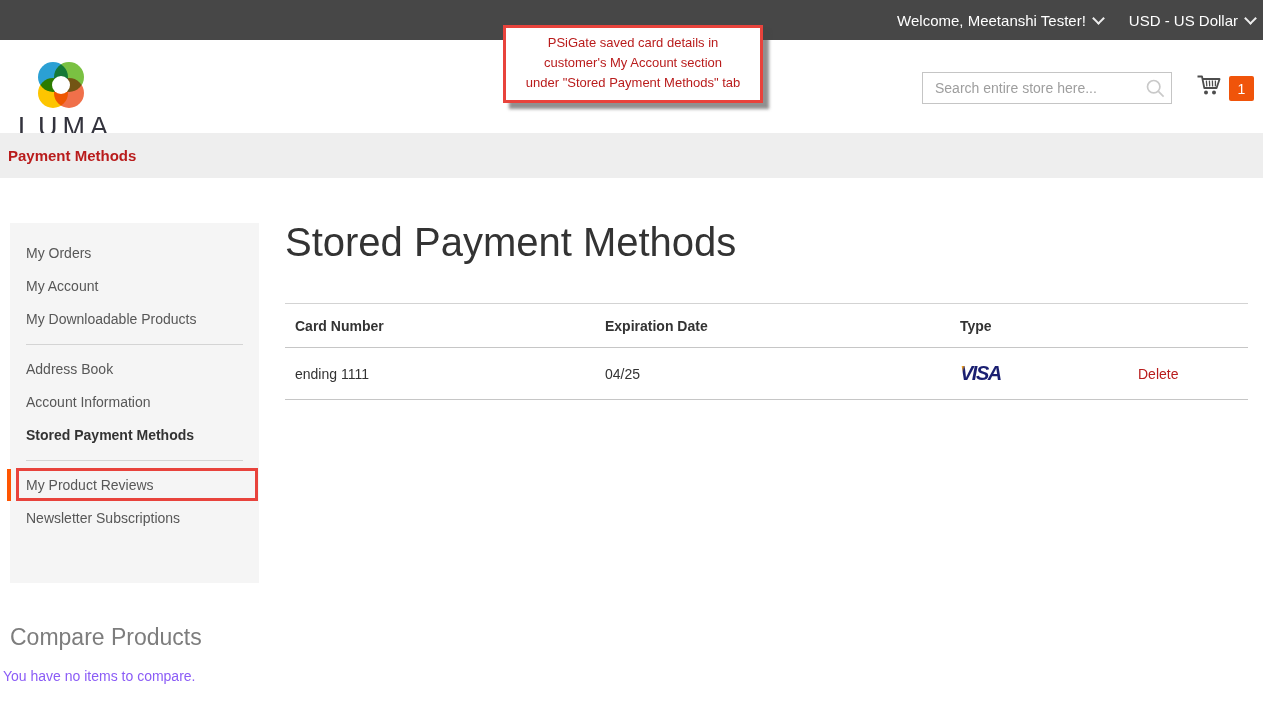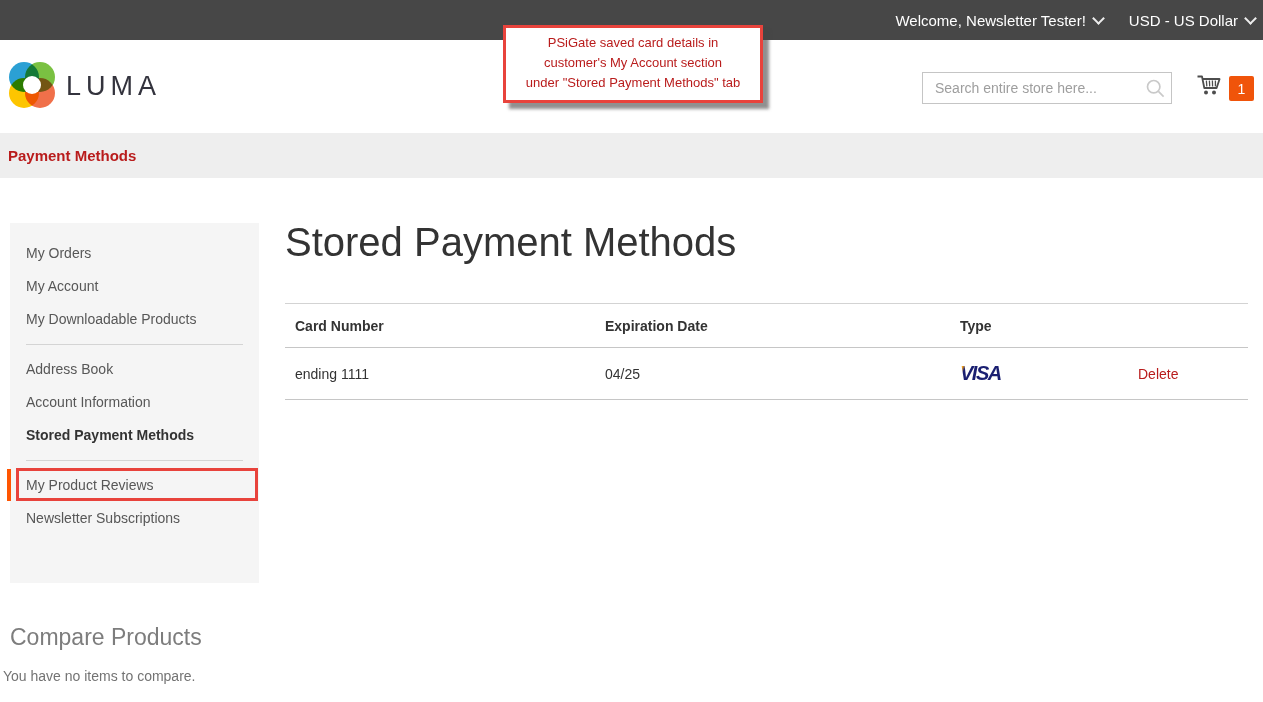--- a/index.html
+++ b/index.html
@@ -9,21 +9,21 @@
   
   .top-bar { position:absolute; top:0; left:0; right:0; height:40px; background:#474747;
              display:flex; justify-content:flex-end; align-items:center; gap:26px;
              padding-right:8px; box-sizing:border-box; color:#fff; font-size:15px; }
   .top-link { display:flex; align-items:center; cursor:pointer; }
   .chev { display:inline-block; width:7px; height:7px; border-right:2px solid #ececec;
           border-bottom:2px solid #ececec; transform:rotate(45deg); margin-left:8px;
           position:relative; top:-2px; }
 
   
-  .logo { position:absolute; left:8px; top:60px; display:flex; align-items:center; cursor:pointer; }
+  .logo { position:absolute; left:8px; top:60px; display:flex; align-items:center; cursor:pointer;flex-direction:column; }
   .logo-text { font-size:27px; letter-spacing:5px; color:#33333d; margin-left:10px; margin-top:2px; }
 
   .search-box { position:absolute; left:922px; top:72px; width:250px; height:32px;
                 border:1px solid #c5c5c5; background:#fff; box-sizing:border-box; }
   .search-box input { width:100%; height:100%; border:none; outline:none; box-sizing:border-box;
                       padding:0 36px 0 12px; font-size:14px; color:#555;
                       font-family:"Liberation Sans", sans-serif; background:transparent; }
   .search-box input::placeholder { color:#9e9e9e; opacity:1; }
   .search-btn { position:absolute; right:5px; top:5px; width:21px; height:21px; border:none;
                 background:none; cursor:pointer; padding:0; }
@@ -67,30 +67,30 @@
   .delete-link { color:#b91c1c; text-decoration:none; font-size:14px; cursor:pointer; }
   .visa { font-style:italic; font-weight:bold; font-size:20px; letter-spacing:-1.5px;
           color:#1a1f71; line-height:16px; display:inline-block; }
   @supports (-webkit-background-clip: text) {
     .visa { background:linear-gradient(115deg, #f7a21b 0%, #f7a21b 7%, #1a1f71 13%);
             -webkit-background-clip:text; -webkit-text-fill-color:transparent; }
   }
 
   
   .compare-title { position:absolute; left:10px; top:624px; font-size:23px; font-weight:300; color:#7d7d7d; }
-  .compare-empty { position:absolute; left:3px; top:668px; font-size:14px; color:#737373; }
+  .compare-empty { position:absolute; left:3px; top:668px; font-size:14px; color:#8b5cf6; }
 </style>
 </head>
 <body>
 
 <div class="page">
 
   <div class="top-bar">
     <div class="top-link">
-      <span>Welcome, Newsletter Tester!</span>
+      <span>Welcome, Meetanshi Tester!</span>
       <span class="chev"></span>
     </div>
     <div class="top-link">
       <span>USD - US Dollar</span>
       <span class="chev"></span>
     </div>
   </div>
 
   <div class="logo">
     <svg width="48" height="50" viewBox="0 0 48 50">

